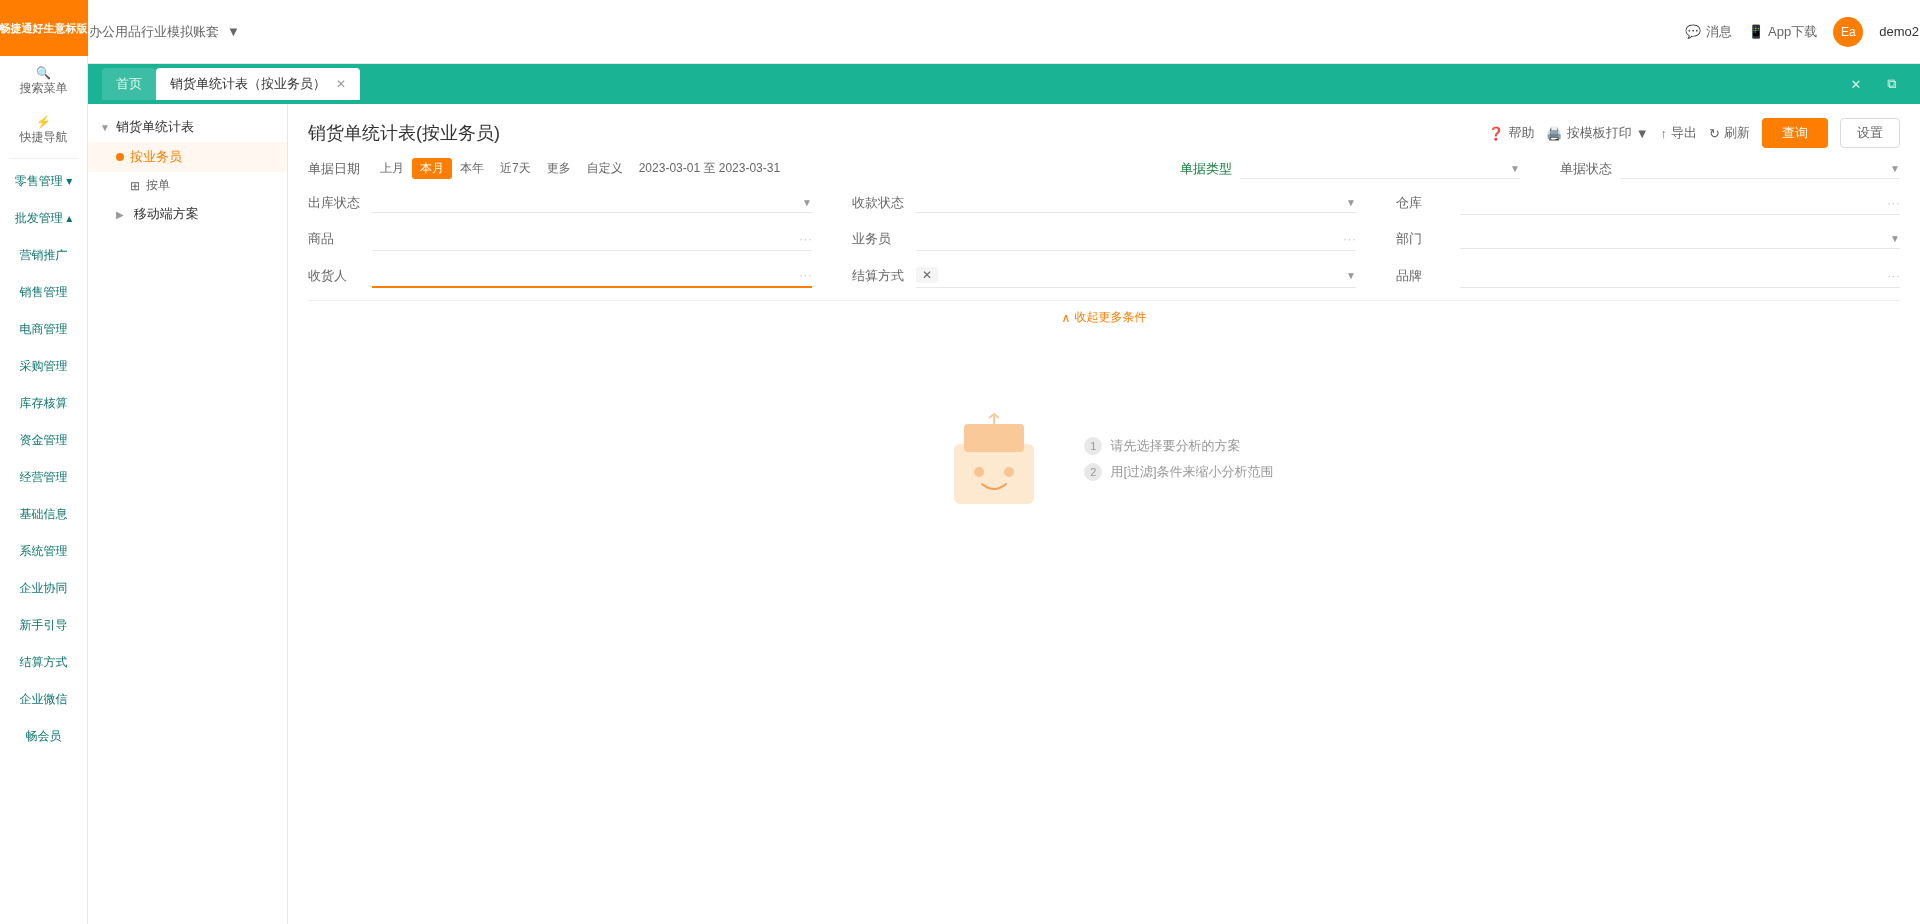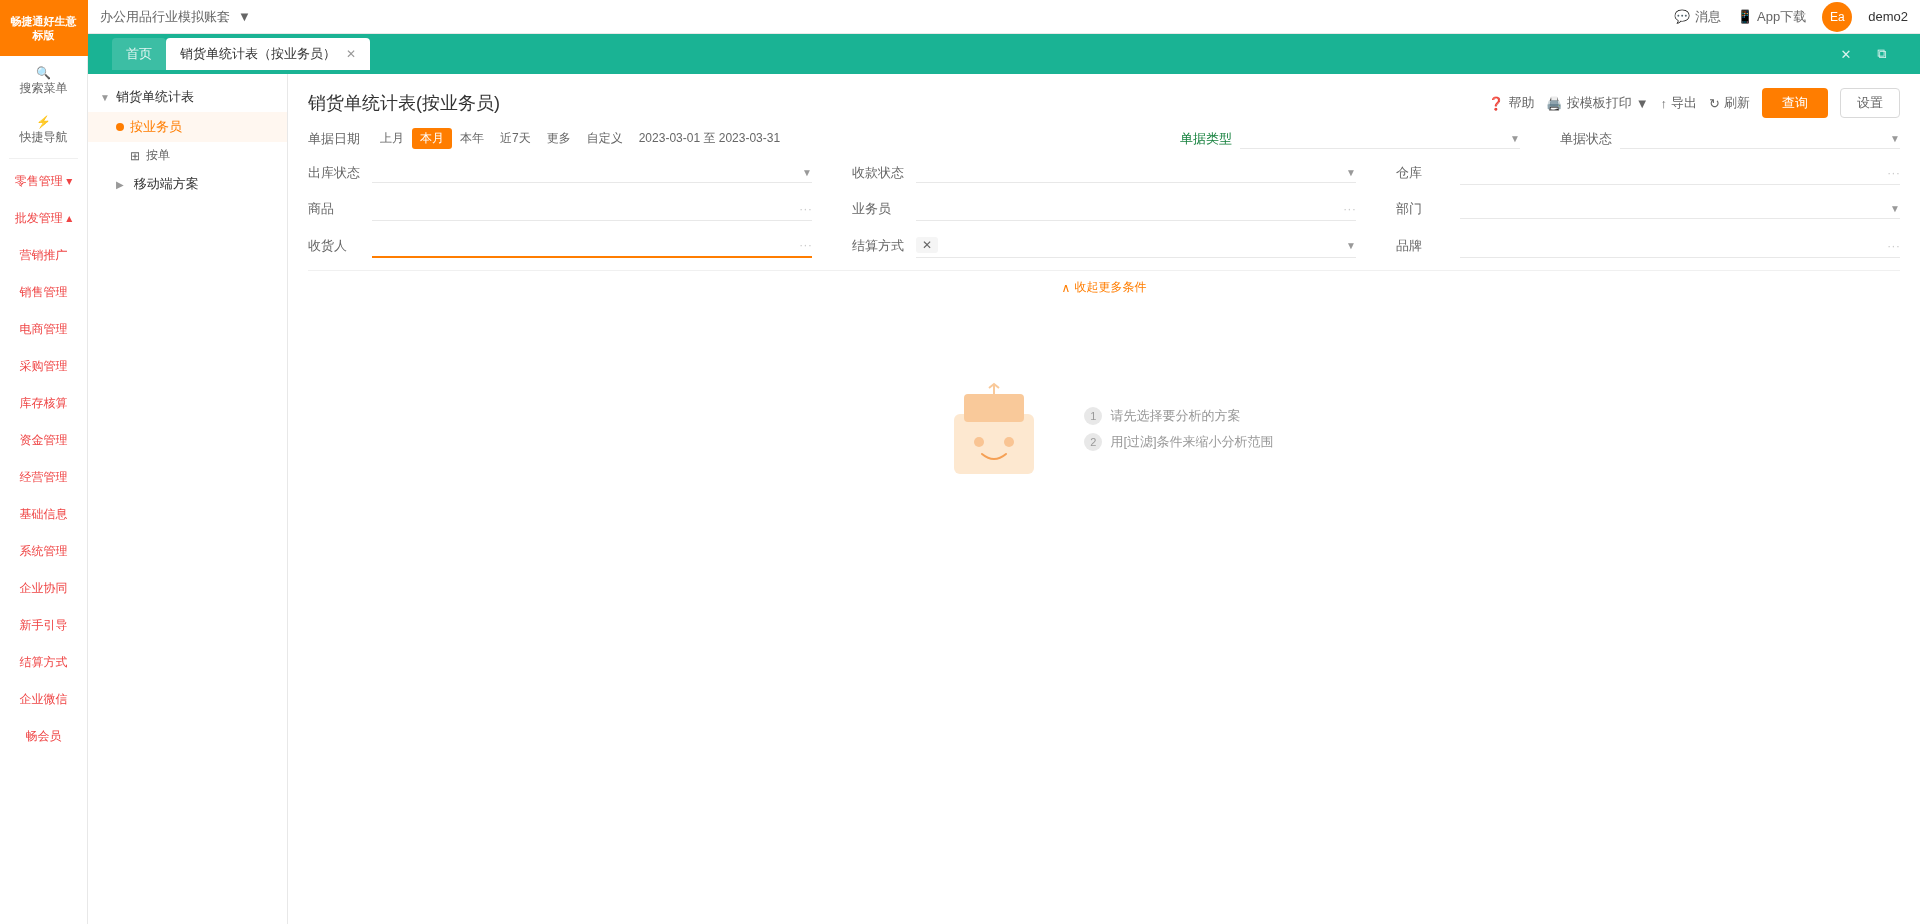--- a/index.html
+++ b/index.html
@@ -1,38 +1,38 @@
 <!DOCTYPE html>
 <html><head>
   <meta charset="utf-8">
   <style>
     * { box-sizing: border-box; margin: 0; padding: 0; }
     body { font-family: -apple-system, BlinkMacSystemFont, "Segoe UI", "Microsoft YaHei", sans-serif; font-size: 13px; background: #f0f2f5; color: #333; display: flex; height: 924px; overflow: hidden; }
 
     
     .sidebar { width: 88px; background: #fff; display: flex; flex-direction: column; align-items: center; border-right: 1px solid #e8e8e8; flex-shrink: 0; }
-    .sidebar-logo { width: 88px; height: 56px; background: #ff7d00; display: flex; align-items: center; justify-content: center; flex-direction: column; }
+    .sidebar-logo { width: 88px; height: 56px; background: #ff7d00; display: flex; align-items: center; justify-content: center; flex-direction: row; }
     .sidebar-logo-text { color: #fff; font-size: 11px; font-weight: bold; line-height: 1.3; text-align: center; }
     .sidebar-search { padding: 10px 0; width: 100%; text-align: center; color: #666; font-size: 12px; cursor: pointer; }
     .sidebar-nav { padding: 8px 0; width: 100%; text-align: center; color: #666; font-size: 12px; cursor: pointer; }
     .sidebar-divider { height: 1px; background: #f0f0f0; width: 80%; margin: 4px auto; }
-    .sidebar-item { width: 100%; text-align: center; padding: 10px 4px; color: #ef4444; font-size: 12px; cursor: pointer; }
+    .sidebar-item { width: 100%; text-align: center; padding: 10px 4px; color: #0f766e; font-size: 12px; cursor: pointer; }
 
     
     .main { flex: 1; display: flex; flex-direction: column; overflow: hidden; }
 
     
-    .top-header { height: 34px; background: #fff; display: flex; align-items: center; justify-content: space-between; padding: 0 12px; border-bottom: 1px solid #e8e8e8; flex-shrink: 0; }
+    .top-header { height: 64px; background: #fff; display: flex; align-items: center; justify-content: space-between; padding: 0 1px; border-bottom: 1px solid #e8e8e8; flex-shrink: 0; }
     .top-header-left { display: flex; align-items: center; gap: 8px; color: #666; font-size: 13px; }
     .top-header-right { display: flex; align-items: center; gap: 16px; }
     .header-btn { display: flex; align-items: center; gap: 4px; color: #666; font-size: 13px; cursor: pointer; }
     .avatar { width: 30px; height: 30px; border-radius: 50%; background: #ff7d00; display: flex; align-items: center; justify-content: center; color: #fff; font-size: 12px; overflow: hidden; }
 
     
-    .tab-bar { height: 40px; background: #1ab394; display: flex; align-items: center; padding: 0 24px; flex-shrink: 0; text-align: center; }
+    .tab-bar { height: 40px; background: #1ab394; display: flex; align-items: center; padding: 0 14px; flex-shrink: 0; text-align: center; }
     .tab-item { height: 32px; padding: 0 14px; display: flex; align-items: center; gap: 6px; border-radius: 4px 4px 0 0; font-size: 13px; cursor: pointer; color: rgba(255,255,255,0.85); }
     .tab-item.home { background: rgba(255,255,255,0.15); }
     .tab-item.active { background: #fff; color: #333; }
     .tab-close { color: #999; font-size: 12px; cursor: pointer; margin-left: 4px; }
     .tab-spacer { flex: 1; }
     .tab-actions { display: flex; align-items: center; gap: 8px; }
     .tab-action-btn { color: rgba(255,255,255,0.85); cursor: pointer; width: 28px; height: 28px; display: flex; align-items: center; justify-content: center; border-radius: 4px; }
 
     
     .page-content { flex: 1; display: flex; overflow: hidden; background: #f5f5f5; }

